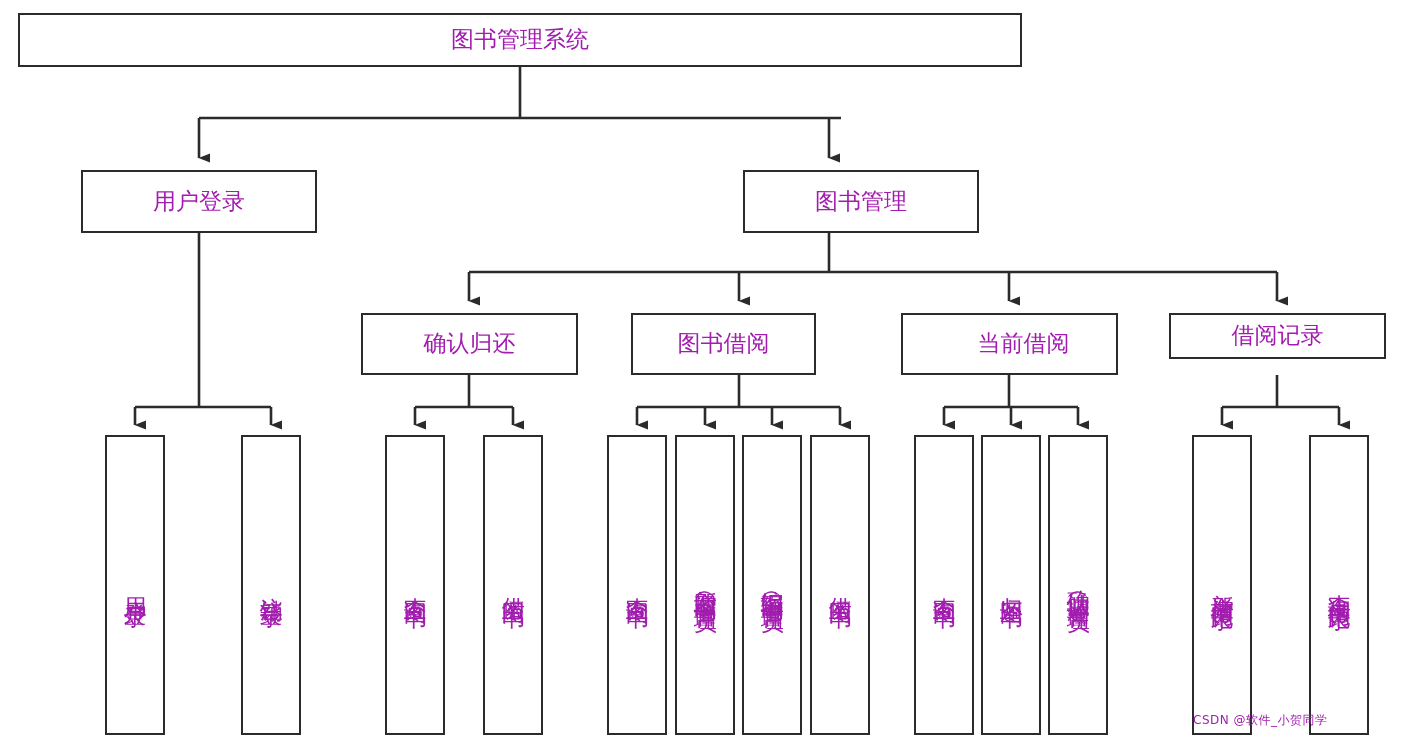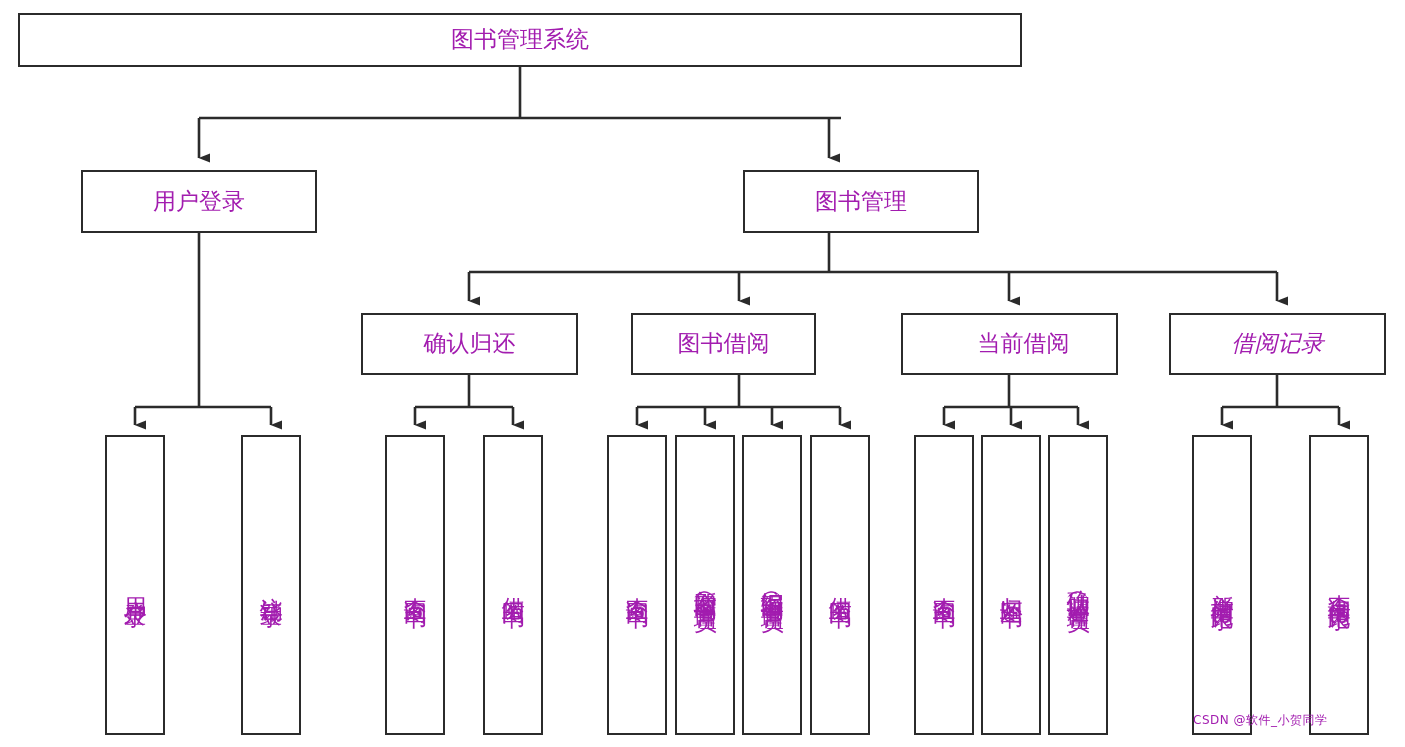--- a/index.html
+++ b/index.html
@@ -143,21 +143,21 @@
   </div>
 
   <div class="node horiz" style="left:631px; top:313px; width:185px; height:62px;">
     <span class="label">图书借阅</span>
   </div>
 
   <div class="node horiz" style="left:901px; top:313px; width:217px; height:62px;padding-left:28px;">
     <span class="label">当前借阅</span>
   </div>
 
-  <div class="node horiz" style="left:1169px; top:313px; width:217px; height:62px;font-style:italic;">
+  <div class="node horiz" style="left:1169px; top:313px; width:217px; height:46px;">
     <span class="label">借阅记录</span>
   </div>
 
   <div class="node vert" style="left:105px; top:435px; width:60px; height:300px;">
     <span class="label">用户登录</span>
   </div>
 
   <div class="node vert" style="left:241px; top:435px; width:60px; height:300px;">
     <span class="label">注销登录</span>
   </div>

